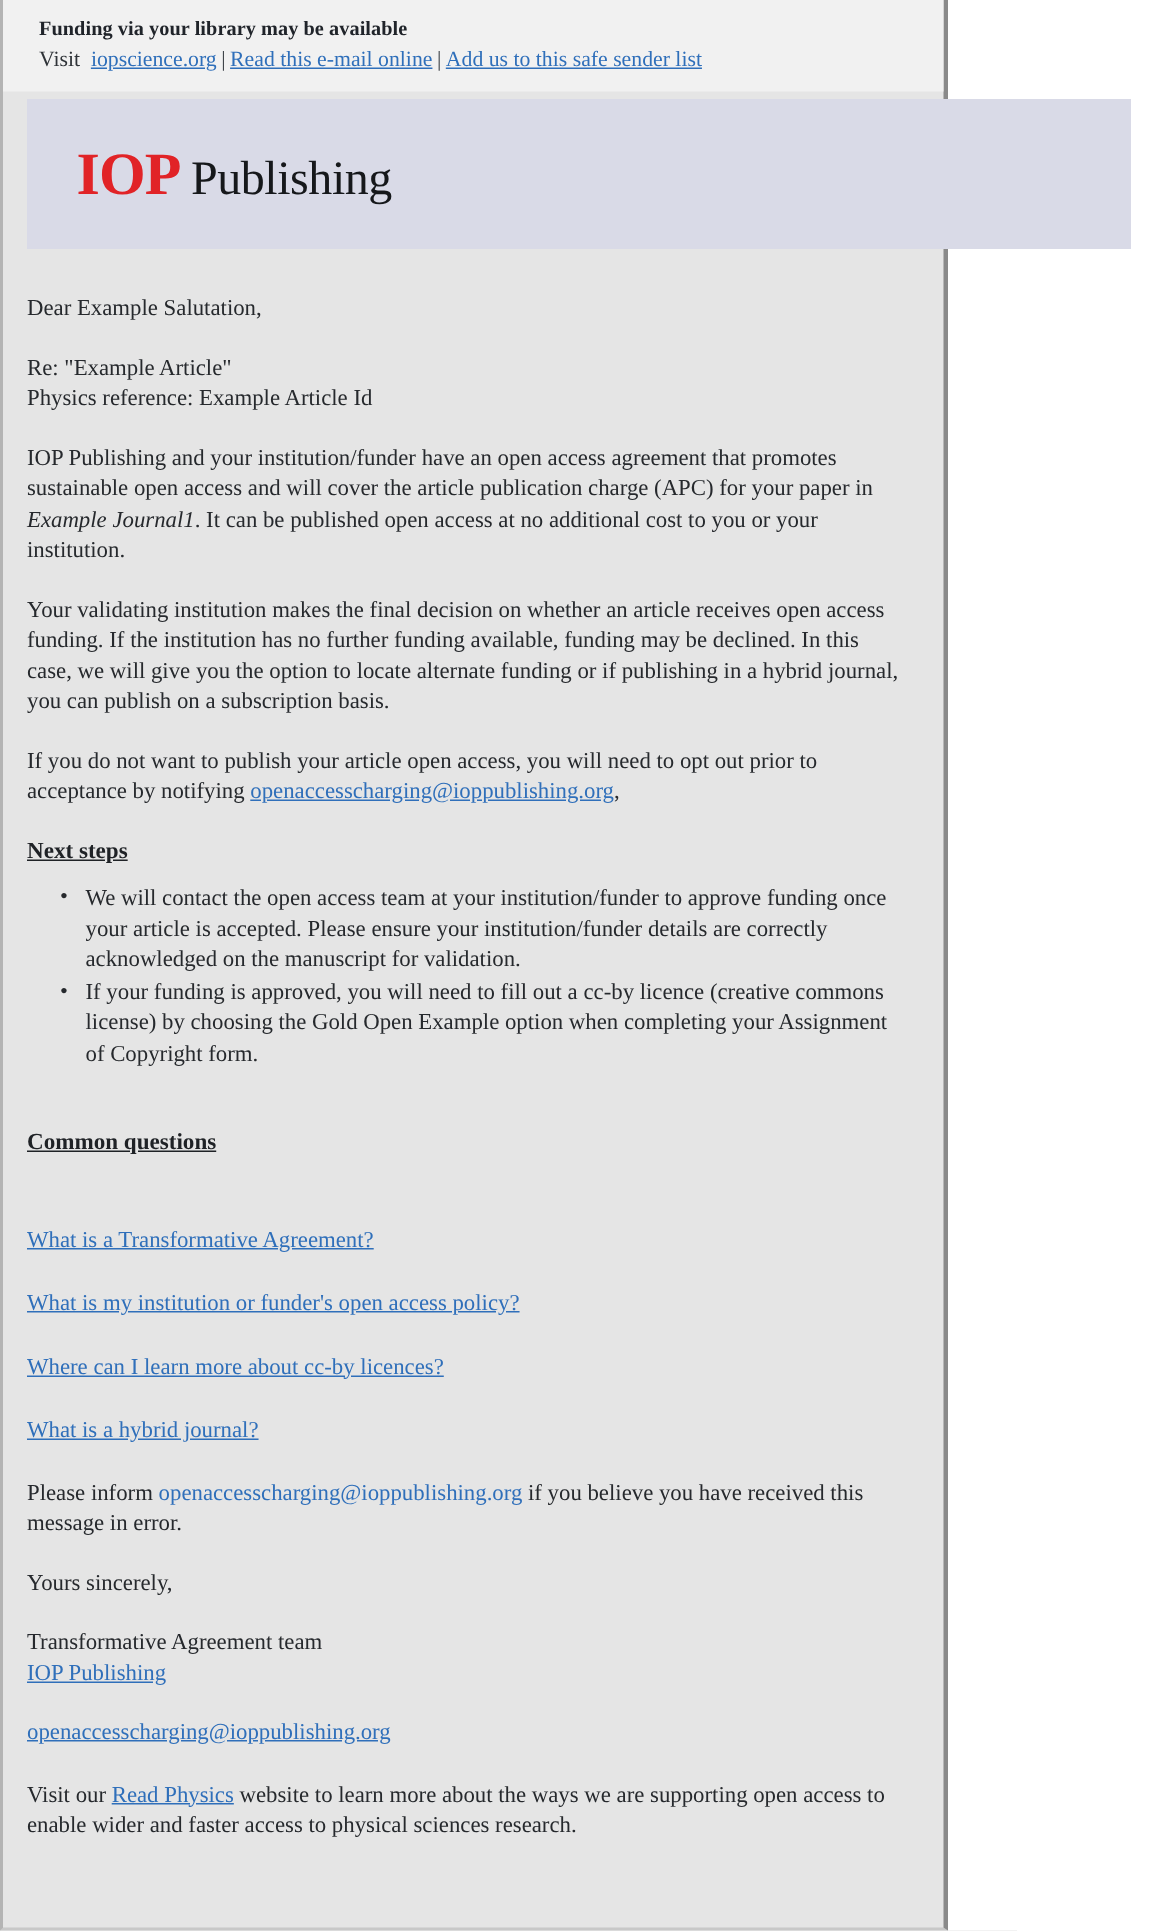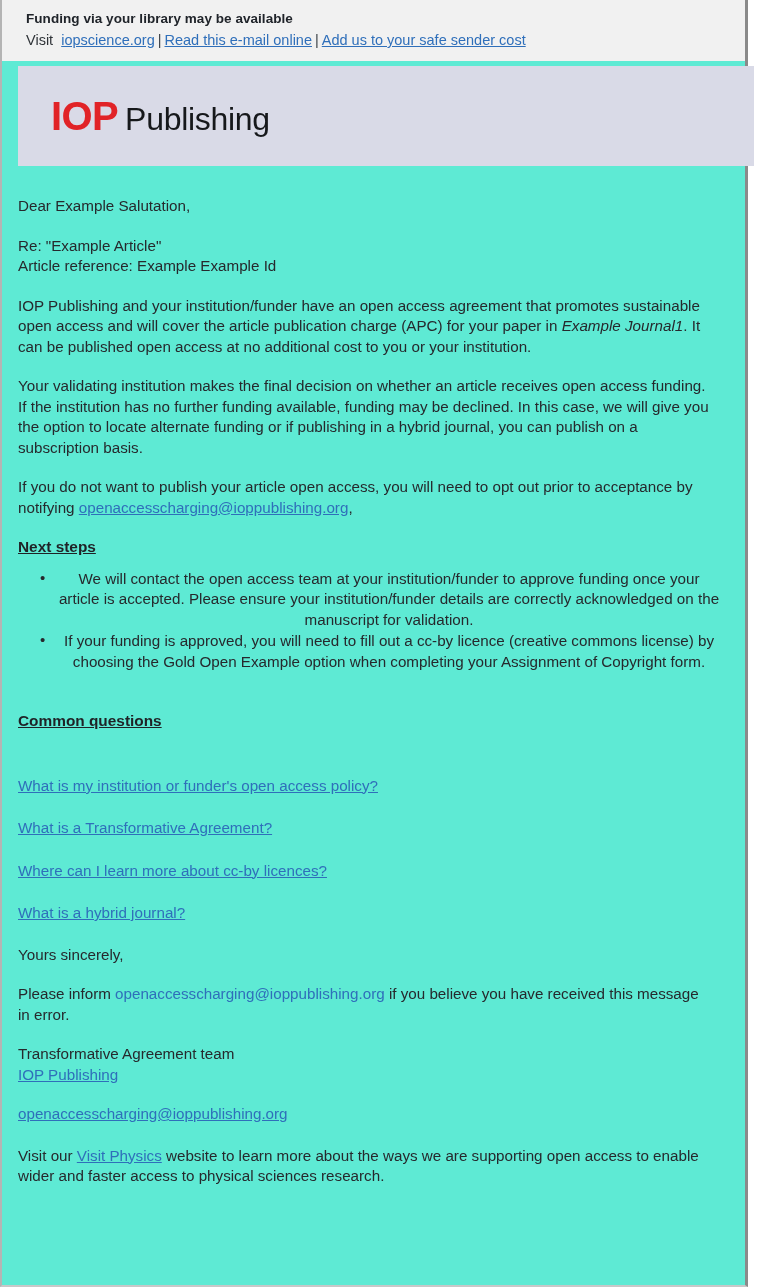--- a/index.html
+++ b/index.html
@@ -11,27 +11,28 @@
     width: 768px;
     height: 1287px;
     overflow: hidden;
     background: #ffffff;
     font-family: "Liberation Sans", sans-serif;
     -webkit-font-smoothing: antialiased;
   }
 
   .email-frame {
     position: relative;
-    width: 748px;
+    width: 632px;
     height: 1287px;
     box-sizing: border-box;
     border-left: 2px solid #b4b4b4;
     border-right: 3px solid #8a8a8a;
     border-bottom: 2px solid #c8c8c8;
-    background: #5eead4;
+    background: #e5e5e5;
+    font-family: Liberation Serif, serif;
   }
 
   
   .preheader {
     background: #f1f1f1;
     padding: 10px 0 11px 24px;
     box-sizing: border-box;
   }
   .preheader-title {
     font-size: 13.5px;
@@ -133,21 +134,20 @@
   ul.steps {
     margin: 0 0 0 0;
     padding-left: 39px;
     list-style: none;
   }
   ul.steps li {
     position: relative;
     margin: 0 0 1px 0;
     max-width: 672px;
     padding-left: 0;
-    text-align: center;
   }
   ul.steps li::before {
     content: "\2022";
     position: absolute;
     left: -17px;
     top: -1px;
     font-size: 15px;
     color: #26292d;
   }
 
@@ -165,70 +165,70 @@
 </style>
 </head>
 <body>
 
 <div class="email-frame">
 
   <div class="preheader">
     <div class="preheader-title">Funding via your library may be available</div>
     <div class="preheader-links">
       <span class="visit-word">Visit</span>
-      <span>&nbsp;</span><a class="link">iopscience.org</a><span class="sep">|</span><a class="link">Read this e-mail online</a><span class="sep">|</span><a class="link">Add us to your safe sender cost</a>
+      <span>&nbsp;</span><a class="link">iopscience.org</a><span class="sep">|</span><a class="link">Read this e-mail online</a><span class="sep">|</span><a class="link">Add us to this safe sender list</a>
     </div>
   </div>
 
   <div class="masthead">
     <div class="logo">
       <span class="logo-iop">IOP</span><span class="logo-pub">Publishing</span>
     </div>
   </div>
 
   <div class="body-wrap">
 
     <div class="spacer-top"></div>
 
     <p class="para">Dear Example Salutation,</p>
 
     <p class="tight">Re: "Example Article"</p>
-    <p class="para">Article reference: Example Example Id</p>
+    <p class="para">Physics reference: Example Article Id</p>
 
     <p class="para"><span>IOP Publishing and your institution/funder have an open access agreement that promotes sustainable open access and will cover the article publication charge (APC) for your paper in </span><em class="journal">Example Journal1</em><span>. It can be published open access at no additional cost to you or your institution.</span></p>
 
     <p class="para">Your validating institution makes the final decision on whether an article receives open access funding. If the institution has no further funding available, funding may be declined. In this case, we will give you the option to locate alternate funding or if publishing in a hybrid journal, you can publish on a subscription basis.</p>
 
     <p class="para"><span>If you do not want to publish your article open access, you will need to opt out prior to acceptance by notifying </span><a class="link">openaccesscharging@ioppublishing.org</a><span>,</span></p>
 
     <div class="heading-ul">Next steps</div>
 
     <ul class="steps">
       <li>We will contact the open access team at your institution/funder to approve funding once your article is accepted. Please ensure your institution/funder details are correctly acknowledged on the manuscript for validation.</li>
       <li>If your funding is approved, you will need to fill out a cc-by licence (creative commons license) by choosing the Gold Open Example option when completing your Assignment of Copyright form.</li>
     </ul>
 
     <div class="qa-gap"></div>
 
     <div class="heading-ul">Common questions</div>
 
     <div style="height:11px"></div>
 
+    <a class="link q-link">What is a Transformative Agreement?</a>
     <a class="link q-link">What is my institution or funder's open access policy?</a>
-    <a class="link q-link">What is a Transformative Agreement?</a>
     <a class="link q-link">Where can I learn more about cc-by licences?</a>
     <a class="link q-link">What is a hybrid journal?</a>
 
+    <p class="para"><span>Please inform </span><a class="link-plain">openaccesscharging@ioppublishing.org</a><span> if you believe you have received this message in error.</span></p>
+
     <p class="para">Yours sincerely,</p>
-
-    <p class="para"><span>Please inform </span><a class="link-plain">openaccesscharging@ioppublishing.org</a><span> if you believe you have received this message in error.</span></p>
 
     <p class="tight">Transformative Agreement team</p>
     <p class="para"><a class="link">IOP Publishing</a></p>
 
     <p class="para"><a class="link">openaccesscharging@ioppublishing.org</a></p>
 
     <div style="height:2px"></div>
 
-    <p class="footer-note"><span>Visit our </span><a class="link">Visit Physics</a><span> website to learn more about the ways we are supporting open access to enable wider and faster access to physical sciences research.</span></p>
+    <p class="footer-note"><span>Visit our </span><a class="link">Read Physics</a><span> website to learn more about the ways we are supporting open access to enable wider and faster access to physical sciences research.</span></p>
 
   </div>
 </div>
 
 </body></html>

